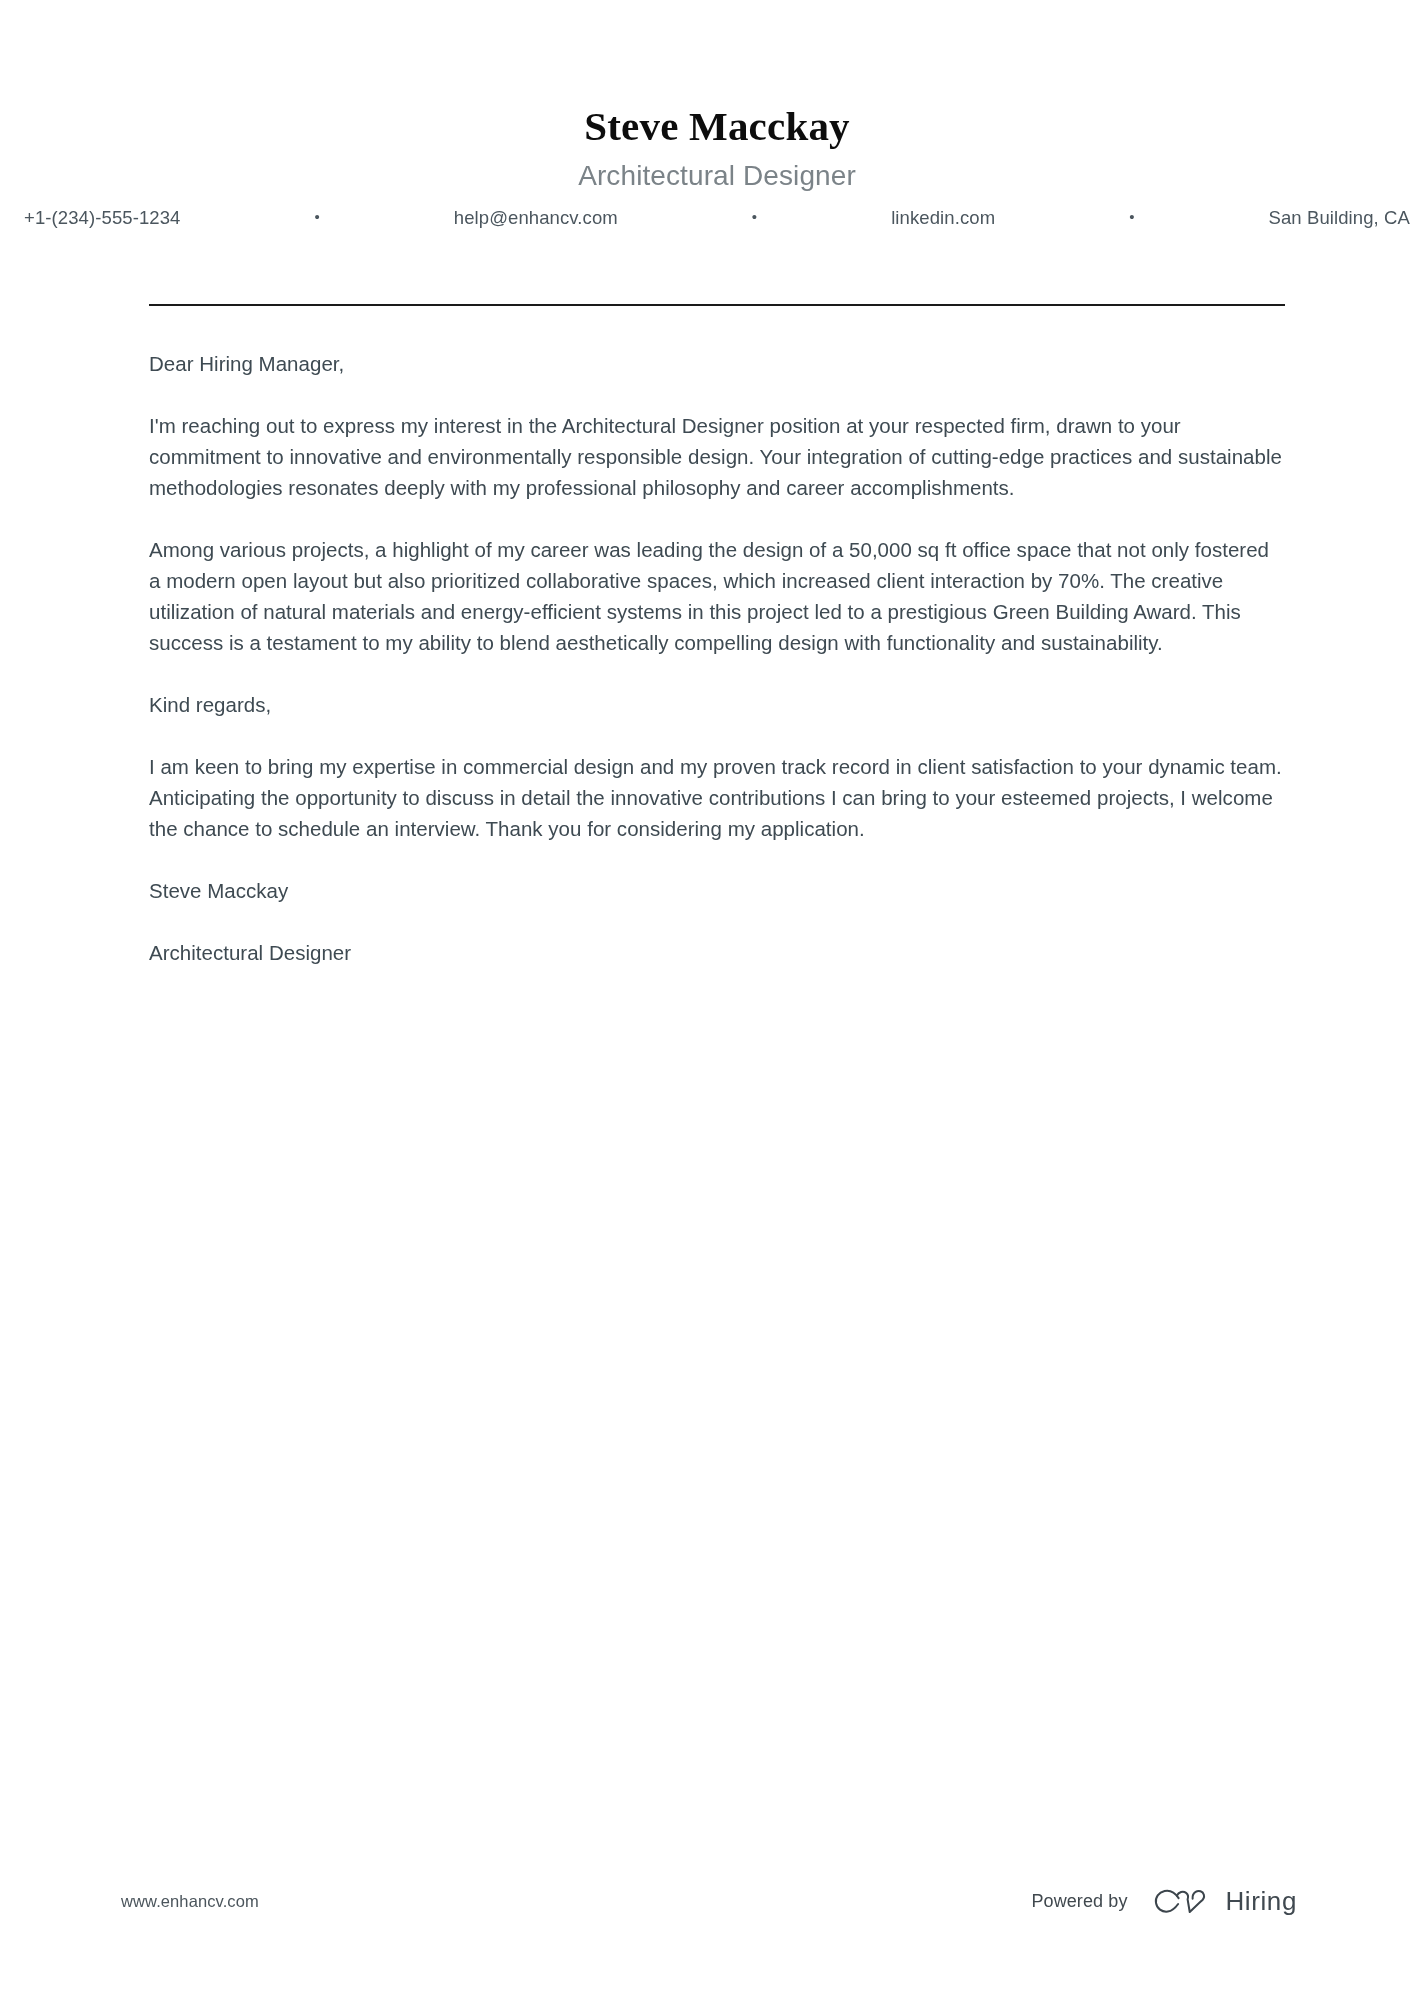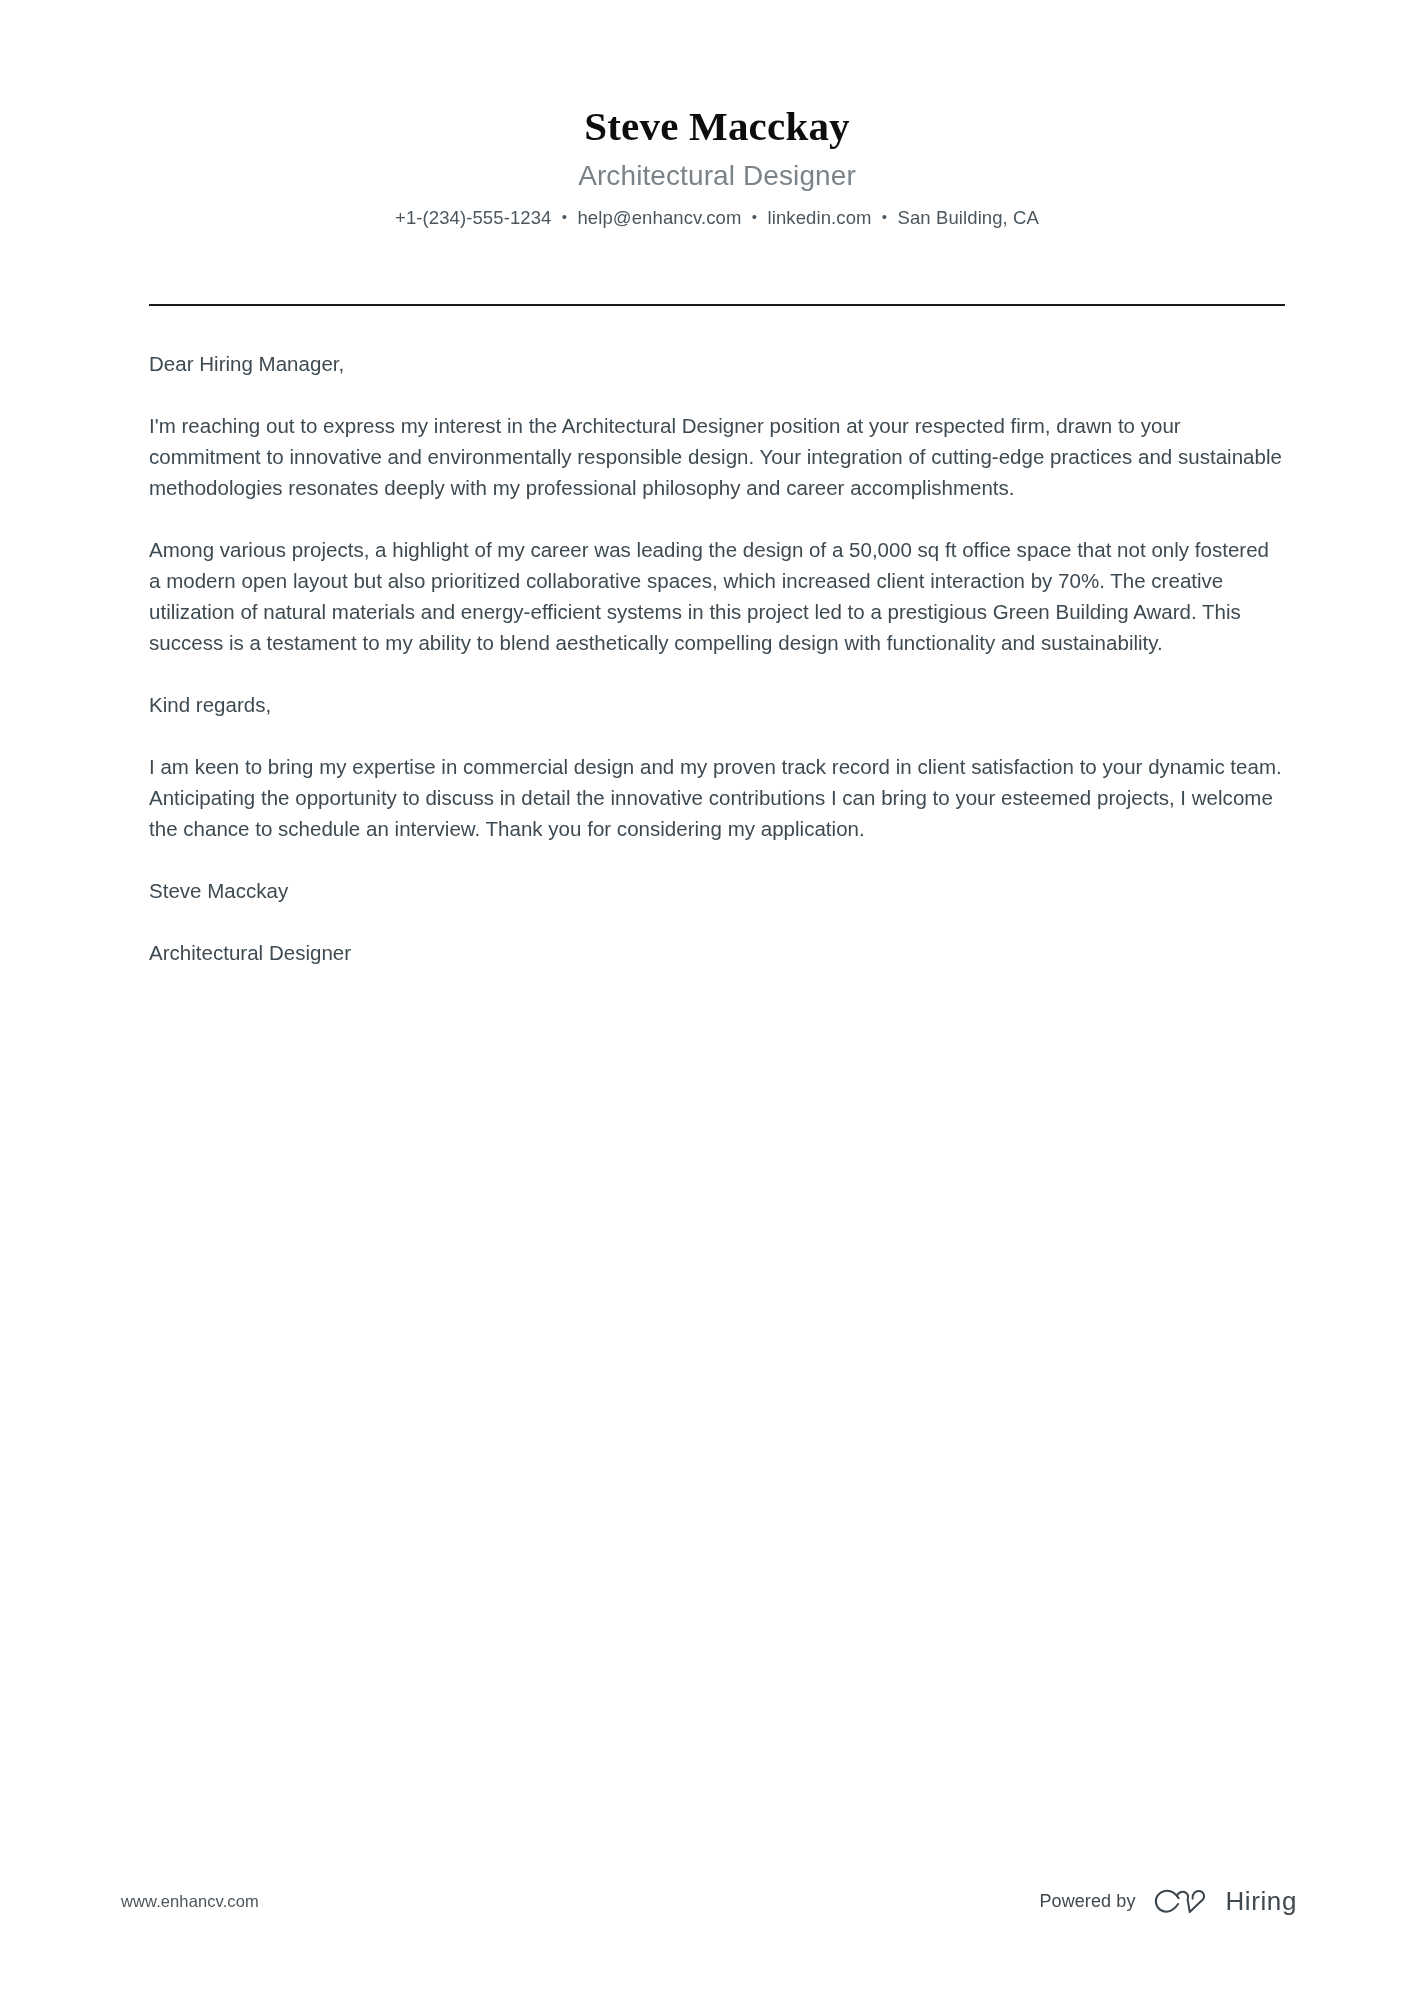--- a/index.html
+++ b/index.html
@@ -48,21 +48,21 @@
     margin: 8px 0 0 0;
     letter-spacing: 0.1px;
   }
 
   .contact-line {
     margin: 11px 0 0 0;
     font-size: 18.5px;
     line-height: 1.3;
     color: #4b565e;
     display: flex;
-    justify-content: center;
+    justify-content: space-between;
     align-items: center;
     flex-wrap: wrap;
     gap: 0;
     letter-spacing: 0.1px;
   }
   .contact-item {
     white-space: nowrap;
   }
   .contact-sep {
     display: inline-block;
@@ -139,21 +139,21 @@
   .footer-site {
     font-family: "Liberation Sans", sans-serif;
     font-size: 16.5px;
     color: #4b555c;
     letter-spacing: 0.1px;
   }
 
   .footer-brand {
     display: flex;
     align-items: center;
-    gap: 18px;
+    gap: 26px;
   }
 
   .powered-by {
     font-family: "Liberation Sans", sans-serif;
     font-size: 18px;
     color: #40484e;
     letter-spacing: 0.1px;
   }
 
   .brand-lockup {

